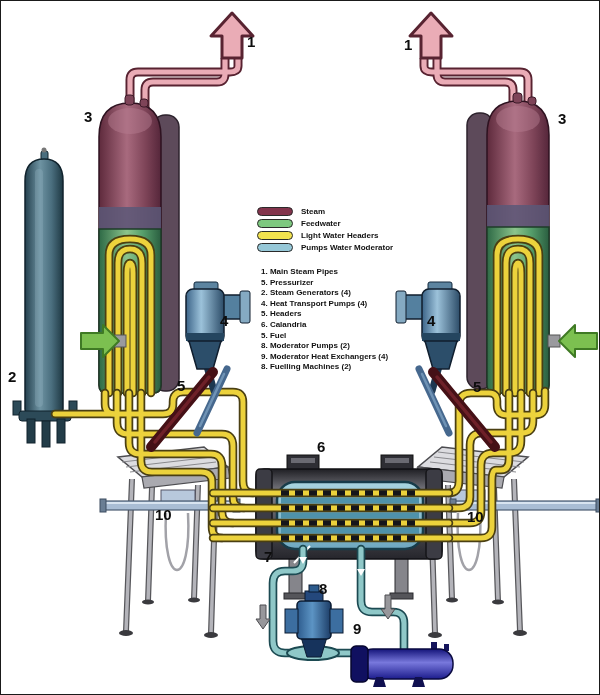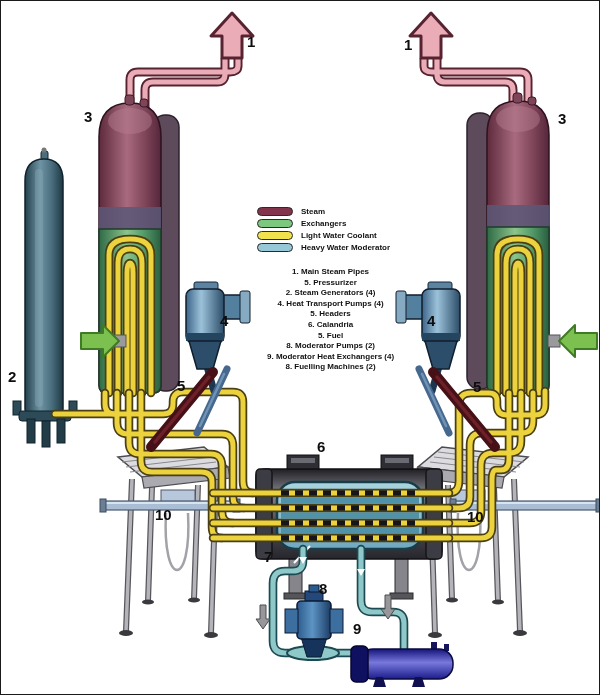--- a/index.html
+++ b/index.html
@@ -9,21 +9,21 @@
   .y-out{fill:none;stroke:#4a3f12;stroke-width:8.5;stroke-linecap:round;stroke-linejoin:round;}
   .y-core{fill:none;stroke:#ecd23c;stroke-width:5;stroke-linecap:round;stroke-linejoin:round;}
   .s-out{fill:none;stroke:#582331;stroke-width:9;stroke-linecap:butt;stroke-linejoin:round;}
   .s-core{fill:none;stroke:#eaacb6;stroke-width:5.2;stroke-linecap:butt;stroke-linejoin:round;}
   .t-out{fill:none;stroke:#1c4a52;stroke-width:8.6;stroke-linecap:round;stroke-linejoin:round;}
   .t-core{fill:none;stroke:#8fc8c8;stroke-width:5.2;stroke-linecap:round;stroke-linejoin:round;}
   .legend{position:absolute;left:256px;top:203px;}
   .legend-row{display:flex;align-items:flex-end;height:12px;}
   .swatch{display:inline-block;width:36px;height:9px;border:1.5px solid #2a2a2a;border-radius:6px;box-sizing:border-box;}
   .legend-label{margin-left:8px;font-size:8px;font-weight:bold;color:#111;white-space:nowrap;}
-  .component-list{position:absolute;left:266px;top:266px;text-align:center;}
+  .component-list{position:absolute;left:260px;top:266px;}
   .list-item{font-size:8px;font-weight:bold;color:#111;line-height:10.6px;white-space:nowrap;}
   .marker{position:absolute;font-size:15px;font-weight:bold;color:#0d0d0d;line-height:1;}
 </style>
 </head>
 <body>
 
 <div id="stage">
 
 <svg id="diagram-svg" width="600" height="695" viewBox="0 0 600 695">
   <defs>
@@ -315,29 +315,29 @@
   </g>
 </svg>
 
 <div class="legend">
   <div class="legend-row">
     <span class="swatch" style="background-color: rgb(131, 52, 76);"></span>
     <span class="legend-label">Steam</span>
   </div>
   <div class="legend-row">
     <span class="swatch" style="background-color: rgb(125, 200, 127);"></span>
-    <span class="legend-label">Exchangers</span>
+    <span class="legend-label">Feedwater</span>
   </div>
   <div class="legend-row">
     <span class="swatch" style="background-color: rgb(242, 226, 78);"></span>
-    <span class="legend-label">Light Water Coolant</span>
+    <span class="legend-label">Light Water Headers</span>
   </div>
   <div class="legend-row">
     <span class="swatch" style="background-color: rgb(150, 200, 216);"></span>
-    <span class="legend-label">Heavy Water Moderator</span>
+    <span class="legend-label">Pumps Water Moderator</span>
   </div>
 </div>
 
 <div class="component-list">
   <div class="list-item">1. Main Steam Pipes</div>
   <div class="list-item">5. Pressurizer</div>
   <div class="list-item">2. Steam Generators (4)</div>
   <div class="list-item">4. Heat Transport Pumps (4)</div>
   <div class="list-item">5. Headers</div>
   <div class="list-item">6. Calandria</div>

